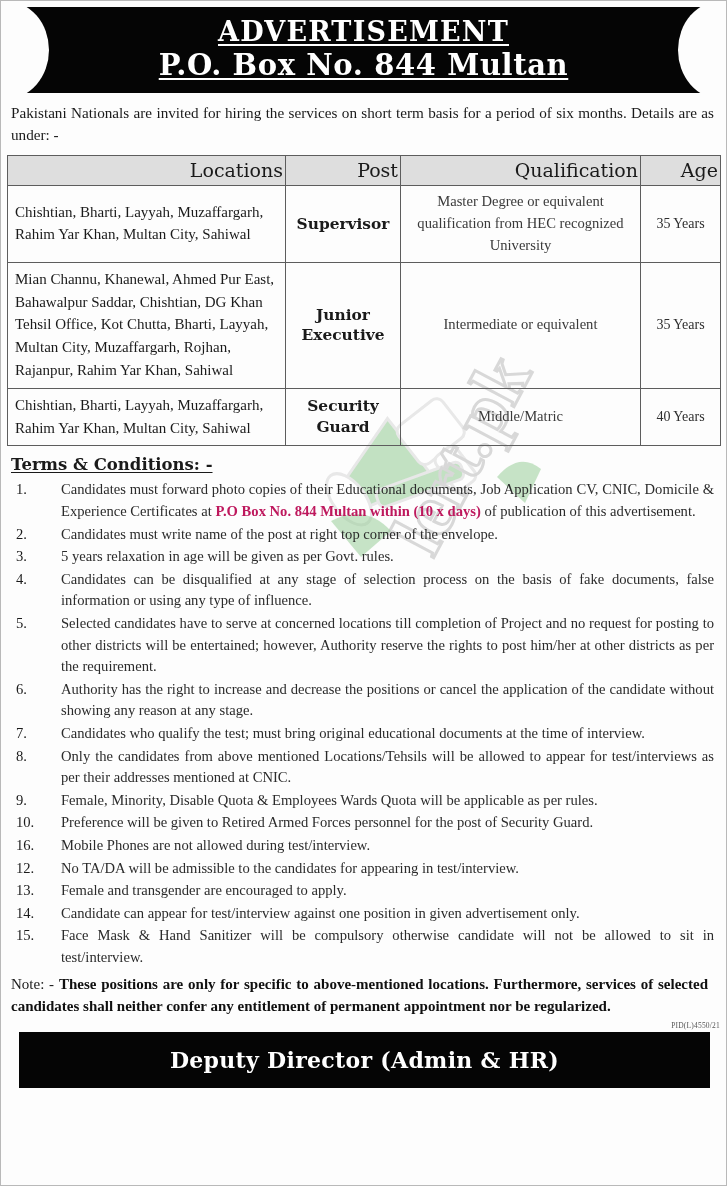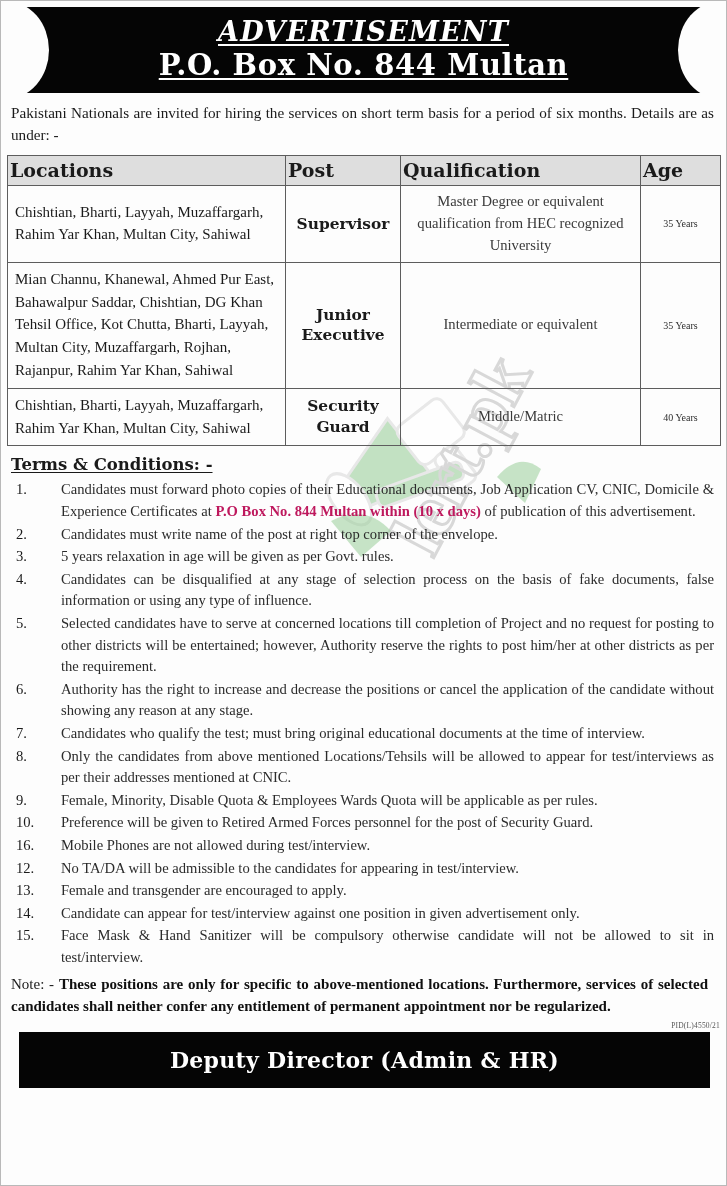--- a/index.html
+++ b/index.html
@@ -63,21 +63,20 @@
   .banner-title {
     color: #ffffff;
     font-weight: bold;
     font-size: 27px;
     letter-spacing: 1.2px;
     line-height: 1.06;
     text-decoration: underline;
     text-underline-offset: 3px;
     text-decoration-thickness: 2px;
     font-family: "DejaVu Serif", "Liberation Serif", serif;
-    font-style: italic;
   }
   .banner-subtitle {
     color: #ffffff;
     font-weight: bold;
     font-size: 29px;
     letter-spacing: .6px;
     line-height: 1.12;
     margin-top: 2px;
     text-decoration: underline;
     text-underline-offset: 3px;
@@ -106,22 +105,22 @@
     table-layout: fixed;
   }
   .job-table th, .job-table td {
     border: 1px solid #5d5d5d;
     vertical-align: middle;
     background: transparent;
   }
   .job-table thead th {
     background: #dedede;
     font-size: 19px;
-    font-weight: bold;
-    text-align: left;
+    font-weight: normal;
+    text-align: right;
     padding: 3px 2px 4px 2px;
     font-family: "DejaVu Serif", "Liberation Serif", serif;
   }
   .col-loc  { width: 278px; }
   .col-post { width: 115px; }
   .col-qual { width: 240px; }
   .col-age  { width: 80px; }
 
   .cell-loc {
     font-size: 15px;
@@ -138,21 +137,21 @@
     font-family: "DejaVu Serif", "Liberation Serif", serif;
   }
   .cell-qual {
     font-size: 14.6px;
     text-align: center;
     line-height: 1.5;
     padding: 5px 7px;
     color: #3a3a3a;
   }
   .cell-age {
-    font-size: 10px;
+    font-size: 14px;
     text-align: center;
     padding: 4px 2px;
     color: #2e2e2e;
   }
 
   
   .terms-head {
     position: relative;
     z-index: 1;
     font-size: 16.5px;

